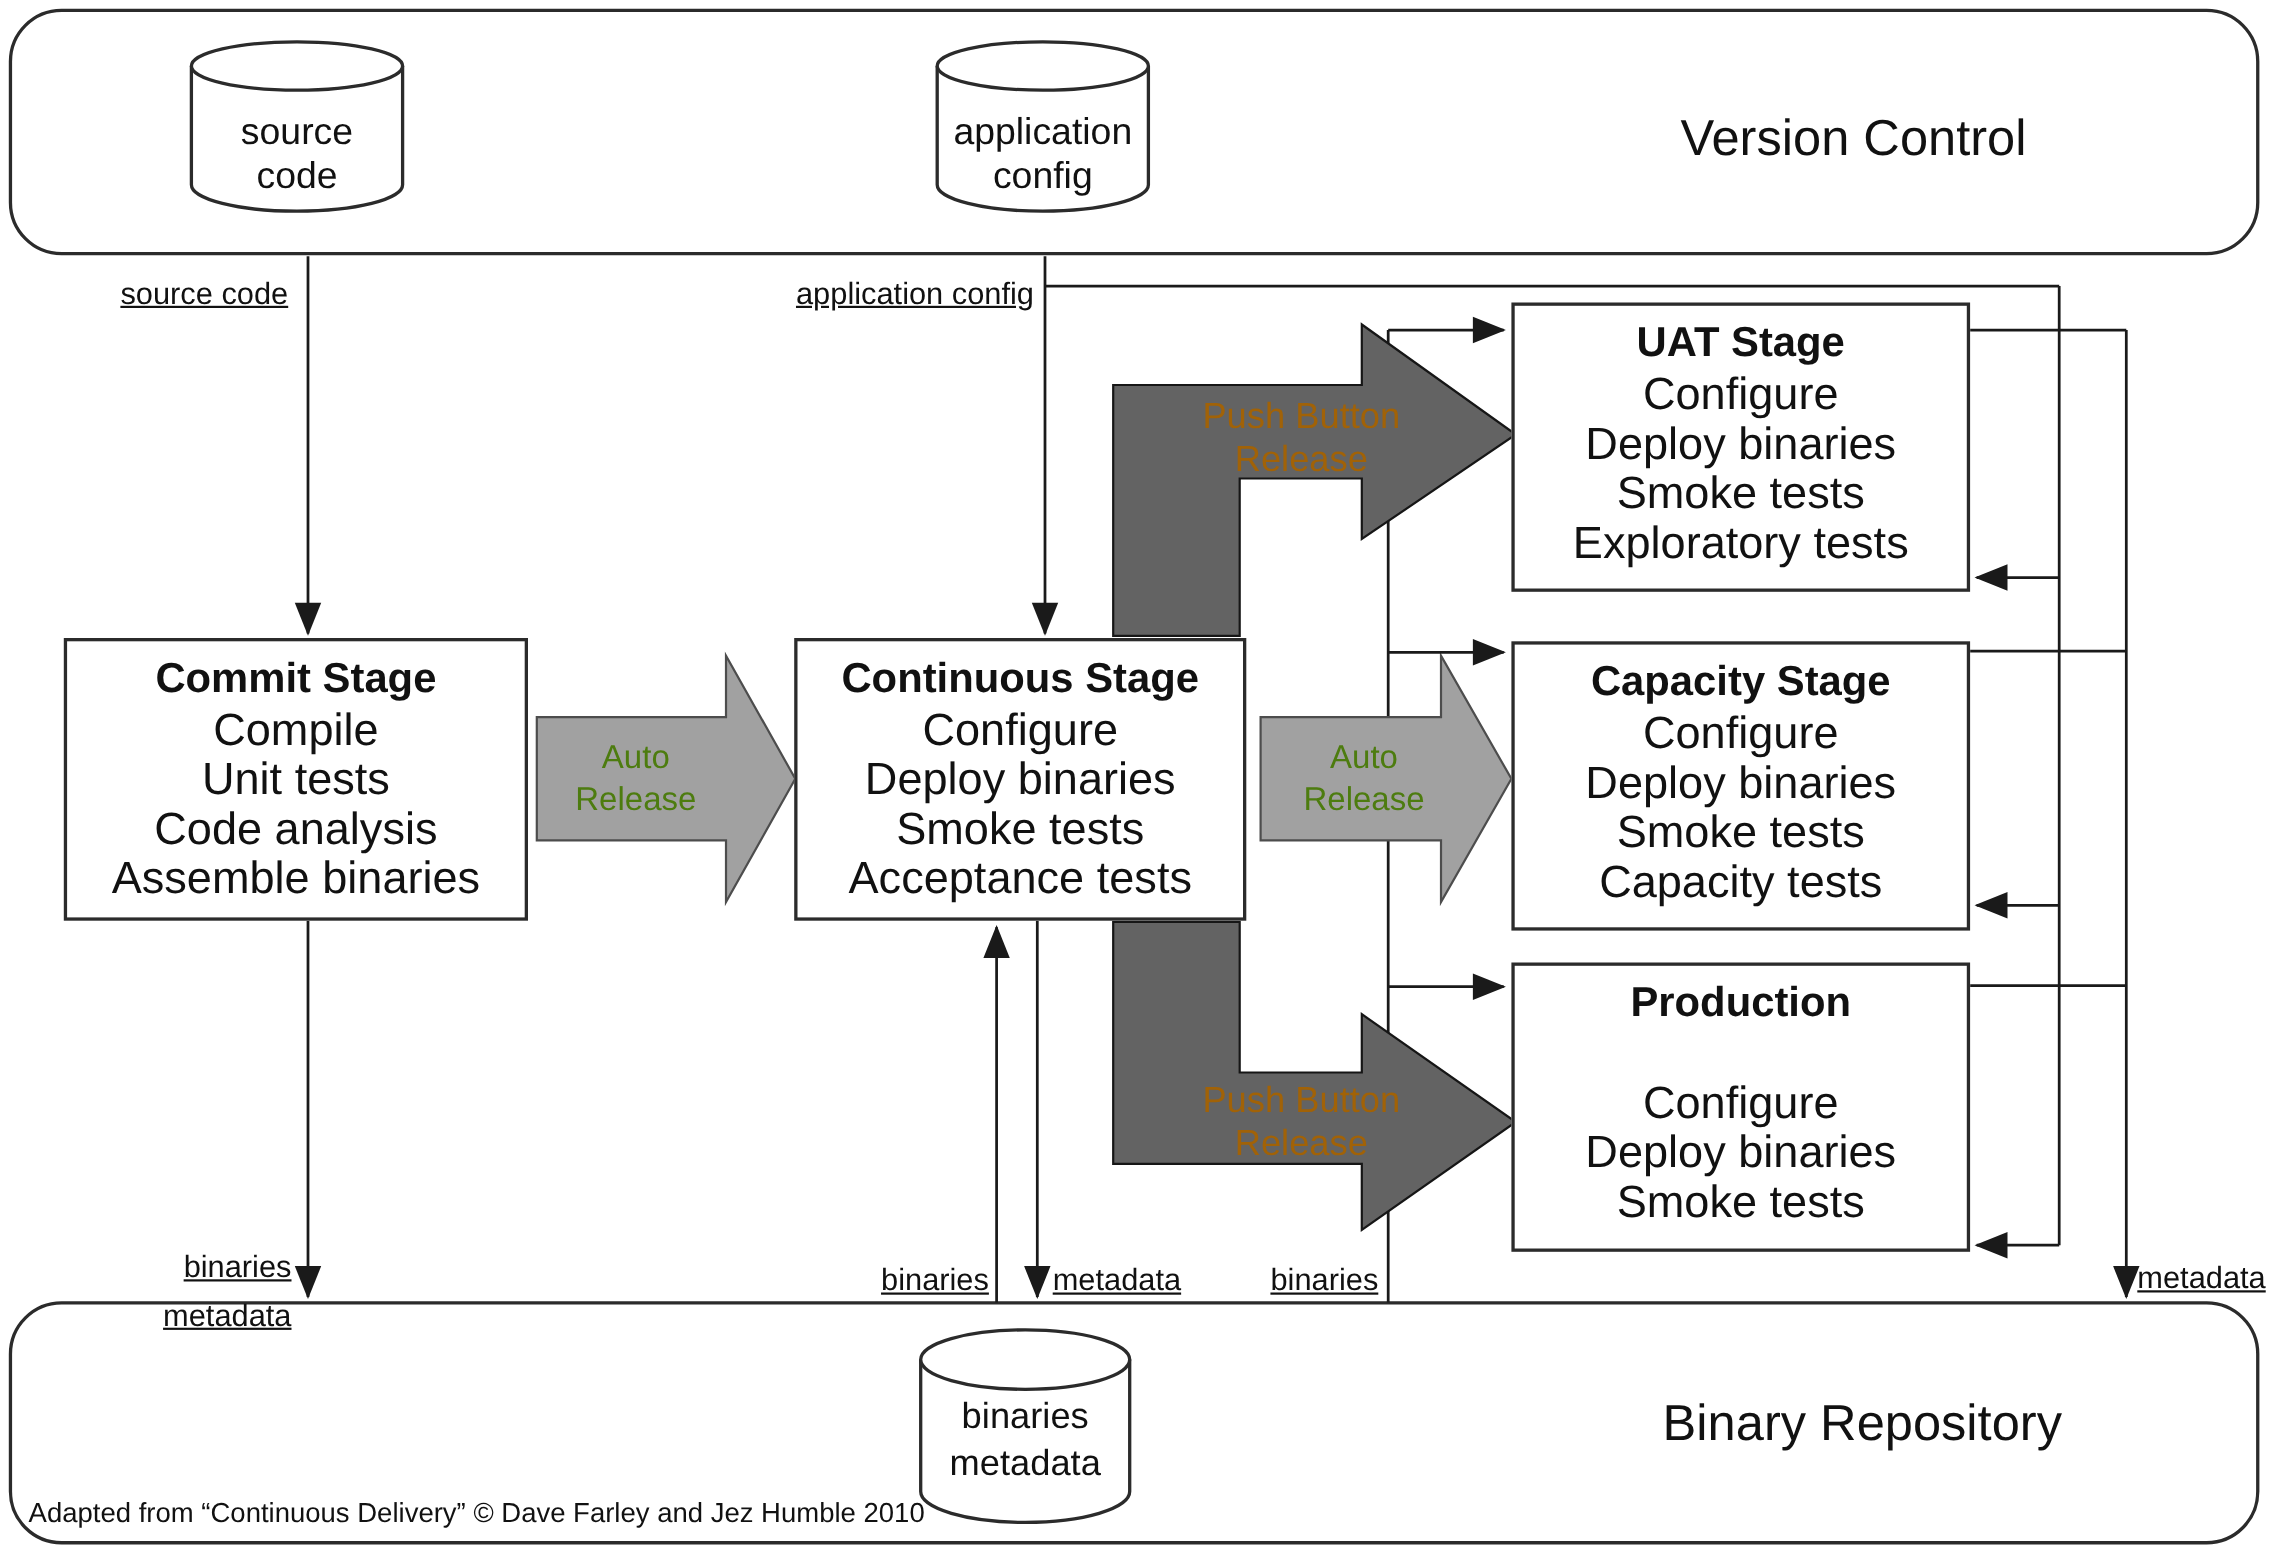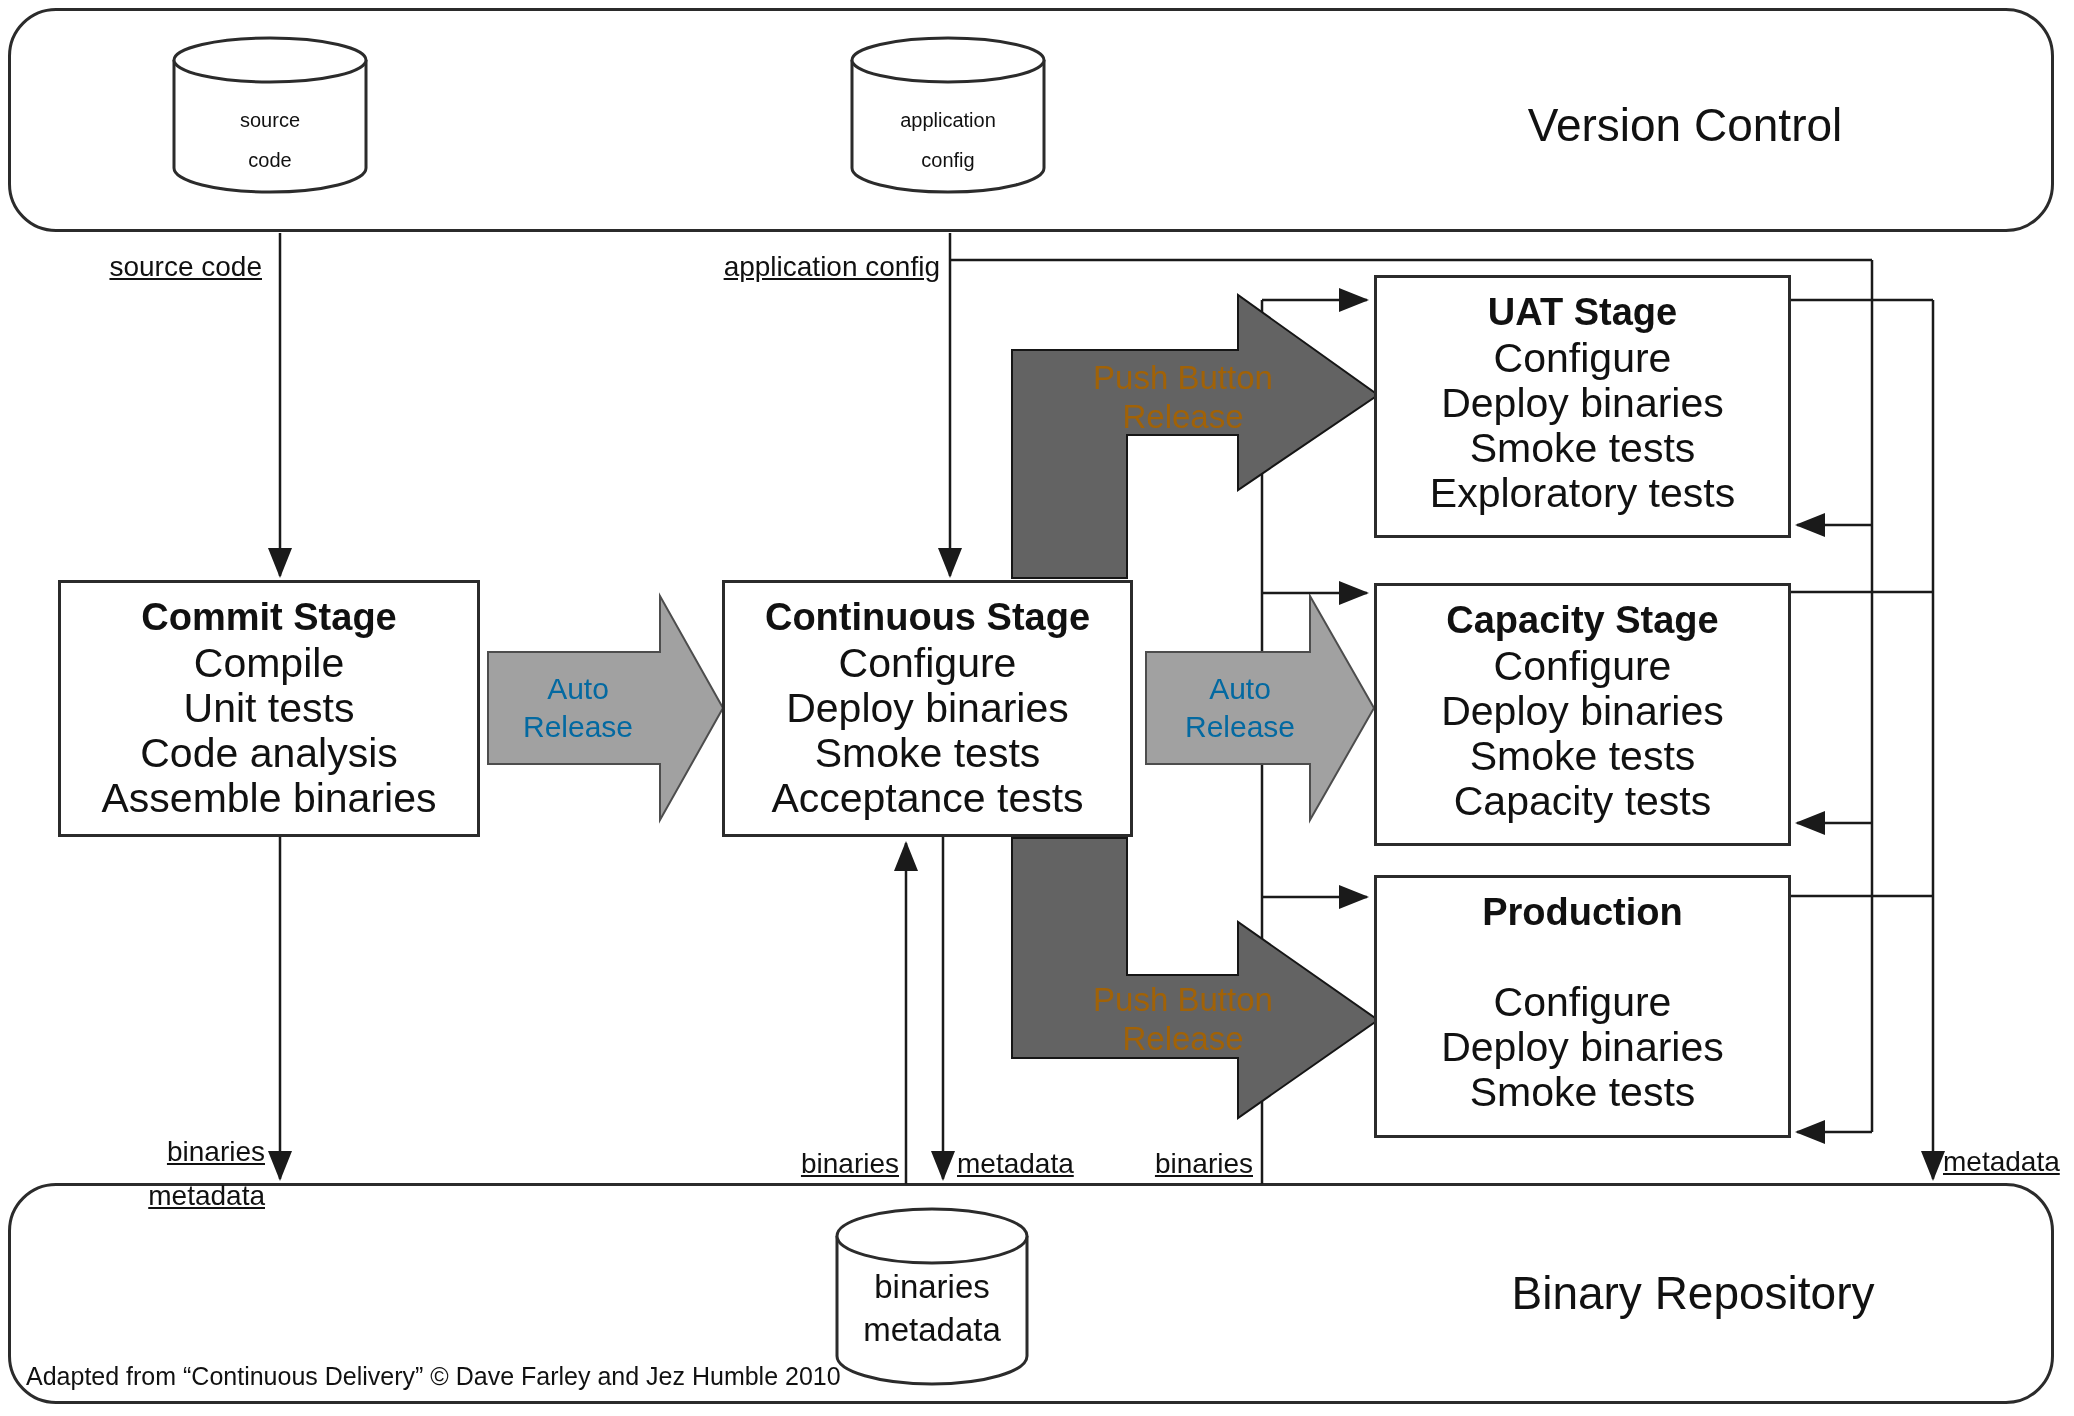--- a/index.html
+++ b/index.html
@@ -8,28 +8,28 @@
   .container-box{position:absolute;box-sizing:border-box;border:3px solid #2b2b2b;
                  border-radius:48px;background:#ffffff;z-index:0;}
   .overlay{position:absolute;left:0;top:0;z-index:1;}
   .stage{position:absolute;box-sizing:border-box;border:3px solid #2b2b2b;background:#fff;
          z-index:2;text-align:center;}
   .stage-title{font-size:38px;font-weight:bold;margin-top:12px;line-height:44px;}
   .stage-items{font-size:41px;line-height:45px;margin-top:2px;}
   .stage-items.gap{margin-top:46px;}
   .big-label{position:absolute;z-index:3;font-size:46px;white-space:nowrap;
              transform:translate(-50%,-50%);}
-  .cyl-label{position:absolute;z-index:3;font-size:20px;line-height:40px;text-align:center;
+  .cyl-label{position:absolute;z-index:3;font-size:34px;line-height:40px;text-align:center;
              transform:translate(-50%,-50%);white-space:nowrap;}
   .cyl-label.repo{font-size:33px;line-height:43px;}
   .lbl{position:absolute;z-index:3;font-size:28px;line-height:32px;white-space:nowrap;text-decoration:underline;}
   .lbl.two{line-height:44px;text-align:right;}
   .arrow-text{position:absolute;z-index:3;text-align:center;transform:translate(-50%,-50%);
               white-space:nowrap;}
-  .arrow-text.auto{font-size:30px;line-height:38px;color:#0369a1;}
+  .arrow-text.auto{font-size:30px;line-height:38px;color:#4d7c0f;}
   .arrow-text.push{font-size:33px;line-height:39px;color:#a16207;}
   .attribution{position:absolute;z-index:3;font-size:25px;white-space:nowrap;}
 </style>
 </head>
 <body>
 
 <div class="canvas">
 
   <div class="container-box" style="left:8px;top:8px;width:2046px;height:224px;"></div>
 

